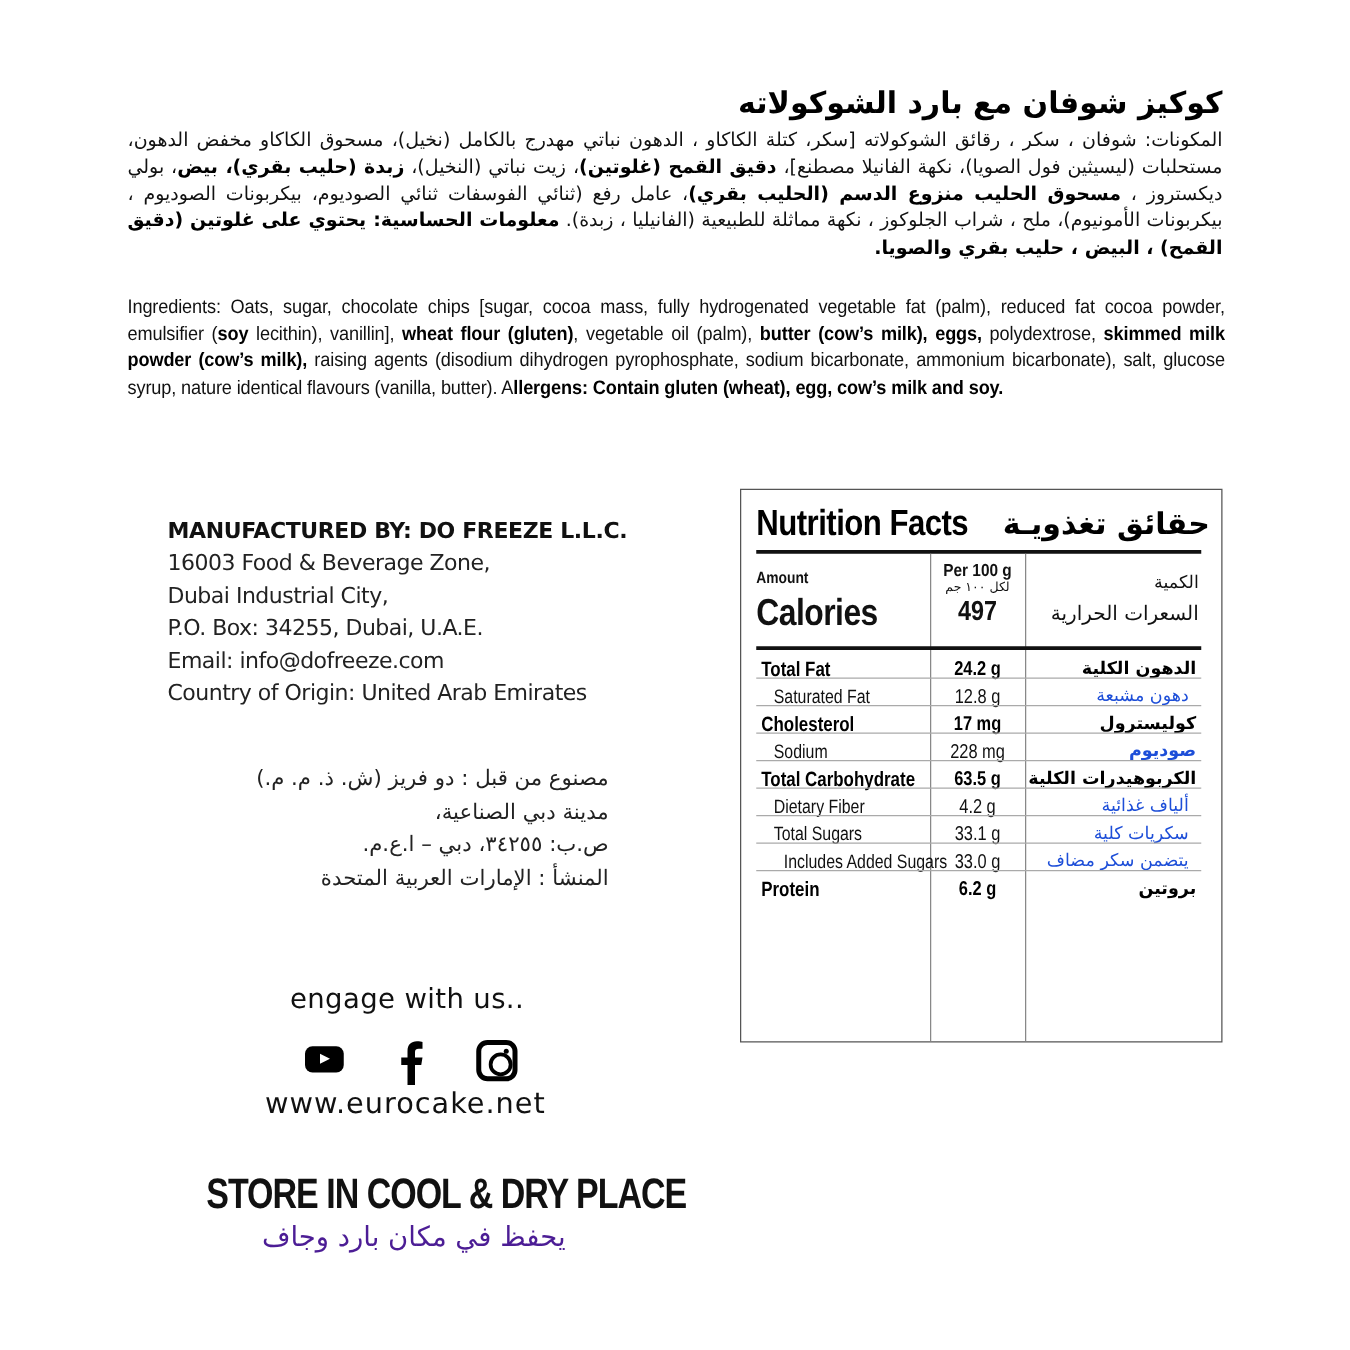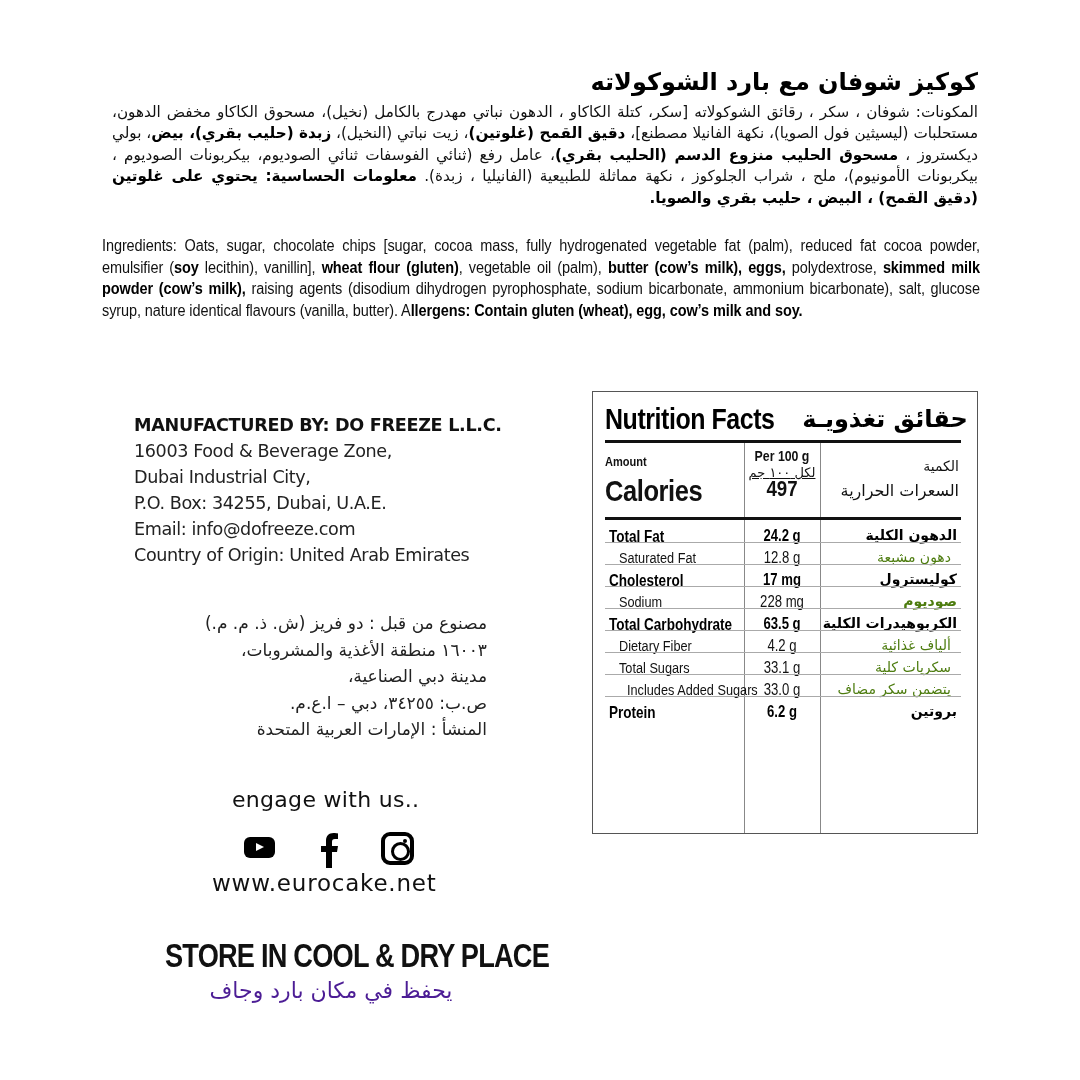--- a/index.html
+++ b/index.html
@@ -6,21 +6,21 @@
     html, body { width: 1080px; height: 1080px; background: #ffffff; overflow: hidden; }
     body { position: relative; color: #111; font-family: "Liberation Sans", sans-serif; }
 
     .ar-title {
       position: absolute; right: 102px; top: 68px;
       font-family: "DejaVu Sans", sans-serif; font-weight: bold;
       font-size: 24px; direction: rtl; white-space: nowrap; color: #000;
       letter-spacing: -0.5px;
     }
     .ar-ingredients {
-      position: absolute; left: 112px; right: 102px; top: 102px;
+      position: absolute; left: 102px; right: 102px; top: 102px;
       font-family: "DejaVu Sans", sans-serif; font-size: 15.2px;
       line-height: 21.4px; direction: rtl; text-align: justify; color: #111;
       letter-spacing: -0.3px;
     }
     .ar-ingredients b { font-weight: bold; color: #000; }
 
     .en-ingredients {
       position: absolute; left: 102px; right: 102px; top: 235px;
       font-family: "Liberation Sans", sans-serif; font-size: 15.6px;
       line-height: 21.5px; text-align: justify; color: #111;
@@ -98,34 +98,34 @@
     .nf-head .ar {
       font-family: "DejaVu Sans", sans-serif; font-weight: bold; font-size: 24px;
       direction: rtl; color: #000; white-space: nowrap;
     }
     .thick { position: absolute; left: 12px; right: 16px; height: 3px; background: #111; }
     .vline { position: absolute; width: 1px; background: #888; }
 
     .amount-lbl { position: absolute; left: 12px; top: 62px; font-size: 13px; font-weight: bold; transform: scaleX(0.85); transform-origin: left top; }
     .calories-lbl { position: absolute; left: 12px; top: 82px; font-size: 30px; font-weight: bold; letter-spacing: -0.5px; transform: scaleX(0.85); transform-origin: left top; }
     .per-lbl { position: absolute; left: 151px; width: 76px; top: 56px; text-align: center; font-size: 14px; font-weight: bold; transform: scaleX(0.88); }
-    .per-ar { position: absolute; left: 151px; width: 76px; top: 73px; text-align: center; font-family: "DejaVu Sans", sans-serif; font-size: 13px; direction: rtl; text-decoration: underline; }
+    .per-ar { position: absolute; left: 151px; width: 76px; top: 73px; text-align: center; font-family: "DejaVu Sans", sans-serif; font-size: 10px; direction: rtl; }
     .cal-val { position: absolute; left: 151px; width: 76px; top: 84px; text-align: center; font-size: 22px; font-weight: bold; transform: scaleX(0.85); }
     .amount-ar { position: absolute; right: 18px; top: 66px; font-family: "DejaVu Sans", sans-serif; font-size: 14px; direction: rtl; }
     .calories-ar { position: absolute; right: 18px; top: 89px; font-family: "DejaVu Sans", sans-serif; font-size: 16px; direction: rtl; }
 
     .nf-rows { position: absolute; left: 12px; right: 16px; top: 129px; }
     .nf-row { position: relative; height: 22px; }
     .nf-row .en { position: absolute; left: 4px; top: 6px; font-size: 16px; white-space: nowrap; transform: scaleX(0.82); transform-origin: left top; color: #111; }
     .nf-row.bold .en { font-weight: bold; font-size: 16.5px; color: #000; }
     .nf-row.sub .en { left: 14px; font-size: 15.5px; }
     .nf-row.subsub .en { left: 22px; font-size: 15.5px; }
     .nf-row .val { position: absolute; left: 139px; width: 76px; top: 6px; text-align: center; font-size: 16px; transform: scaleX(0.82); color: #111; }
     .nf-row.bold .val { font-weight: bold; color: #000; }
-    .nf-row .ar { position: absolute; right: 4px; top: 6px; font-family: "DejaVu Sans", sans-serif; font-size: 14px; direction: rtl; white-space: nowrap; color: #4d7c0f; }
+    .nf-row .ar { position: absolute; right: 4px; top: 6px; font-family: "DejaVu Sans", sans-serif; font-size: 14px; direction: rtl; white-space: nowrap; color: #1d4ed8; }
     .nf-row.bold .ar { font-weight: bold; color: #000; }
     .nf-row.sub .ar, .nf-row.subsub .ar { right: 10px; }
     .nf-row .sep { position: absolute; left: 0; right: 0; bottom: 0; height: 1px; background: #aaa; }
   </style>
 </head>
 <body>
 
 <div class="ar-title">كوكيز شوفان مع بارد الشوكولاته</div>
 
 <div class="ar-ingredients"><span>المكونات: شوفان ، سكر ، رقائق الشوكولاته  [سكر، كتلة الكاكاو ، الدهون نباتي مهدرج بالكامل (نخيل)، مسحوق الكاكاو مخفض الدهون، مستحلبات (ليسيثين فول الصويا)، نكهة الفانيلا مصطنع]، </span><b>دقيق القمح (غلوتين)</b><span>، زيت نباتي (النخيل)، </span><b>زبدة (حليب بقري)، بيض</b><span>، بولي ديكستروز ، </span><b>مسحوق الحليب منزوع الدسم (الحليب بقري)</b><span>، عامل رفع (ثنائي الفوسفات ثنائي الصوديوم، بيكربونات الصوديوم ، بيكربونات الأمونيوم)، ملح ، شراب الجلوكوز ، نكهة مماثلة للطبيعية (الفانيليا ، زبدة). </span><b>معلومات الحساسية: يحتوي على غلوتين (دقيق القمح) ، البيض ، حليب بقري والصويا.</b></div>
@@ -136,21 +136,20 @@
   <div class="mf-title">MANUFACTURED BY: DO FREEZE L.L.C.</div>
   <div>16003 Food &amp; Beverage Zone,</div>
   <div>Dubai Industrial City,</div>
   <div>P.O. Box: 34255, Dubai, U.A.E.</div>
   <div>Email: info@dofreeze.com</div>
   <div>Country of Origin: United Arab Emirates</div>
 </div>
 
 <div class="ar-manufacturer">
   <div>مصنوع من قبل : دو فريز (ش. ذ. م. م.)</div>
-  <div>١٦٠٠٣ منطقة الأغذية والمشروبات،</div>
   <div>مدينة دبي الصناعية،</div>
   <div>ص.ب: ٣٤٢٥٥، دبي – ا.ع.م.</div>
   <div>المنشأ : الإمارات العربية المتحدة</div>
 </div>
 
 <div class="engage">engage with us..</div>
 <div class="social yt"></div>
 <svg class="social fb" viewBox="0 0 22 36">
   <path d="M14 36V20h5l1-6h-6v-4c0-2 .6-3 3-3h3V1.5C19.4 1.3 17.5 1 15.5 1 11 1 8 3.7 8 8.8V14H3v6h5v16z" fill="#000"></path>
 </svg>

